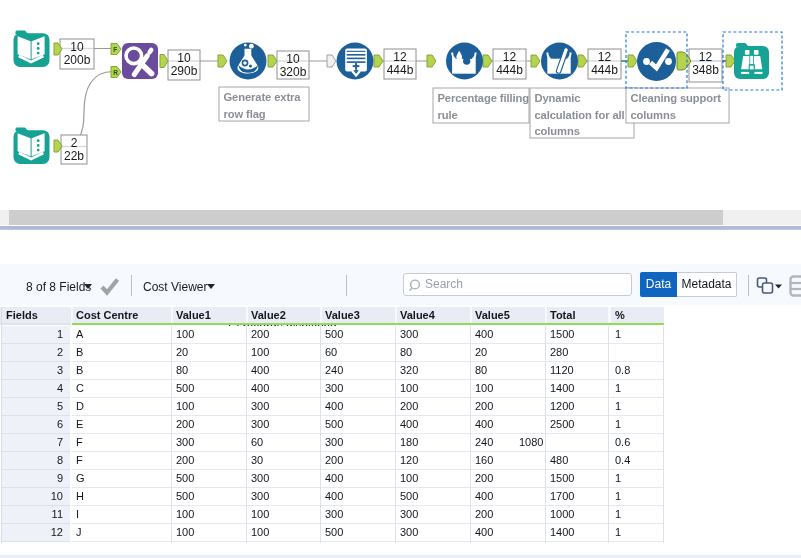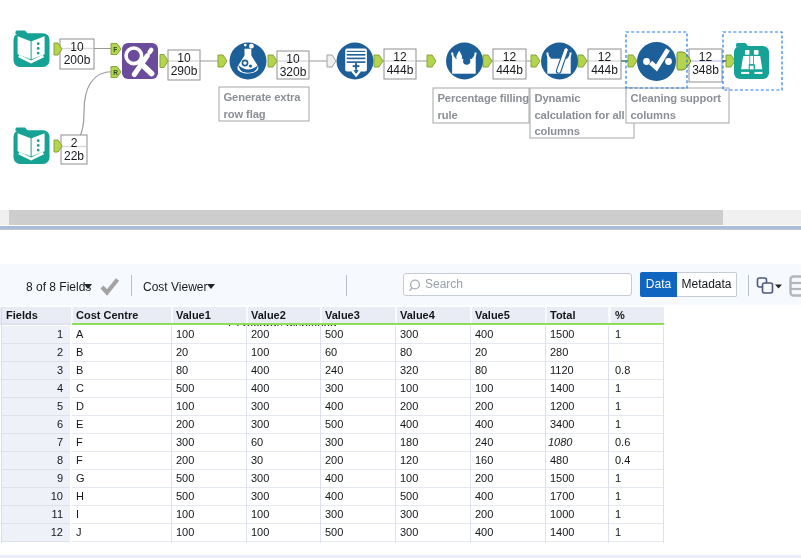--- a/index.html
+++ b/index.html
@@ -328,32 +328,32 @@
       <span style="left:615px;">1</span>
     </div>
 <div class="reccell" style="top:416px;">6</div>
     <div class="drow" style="top:416px;">
       <span style="left:76px;">E</span>
       <span style="left:176px;">200</span>
       <span style="left:251px;">300</span>
       <span style="left:325px;">500</span>
       <span style="left:400px;">400</span>
       <span style="left:475px;">400</span>
-      <span style="left:550px;">3400</span>
+      <span style="left:550px;">2500</span>
       <span style="left:615px;">1</span>
     </div>
 <div class="reccell" style="top:434px;">7</div>
     <div class="drow" style="top:434px;">
       <span style="left:76px;">F</span>
       <span style="left:176px;">300</span>
       <span style="left:251px;">60</span>
       <span style="left:325px;">300</span>
       <span style="left:400px;">180</span>
       <span style="left:475px;">240</span>
-      <span style="left:548px;font-style:italic;">1080</span>
+      <span style="left:519px;">1080</span>
       <span style="left:615px;">0.6</span>
     </div>
 <div class="reccell" style="top:452px;">8</div>
     <div class="drow" style="top:452px;">
       <span style="left:76px;">F</span>
       <span style="left:176px;">200</span>
       <span style="left:251px;">30</span>
       <span style="left:325px;">200</span>
       <span style="left:400px;">120</span>
       <span style="left:475px;">160</span>

